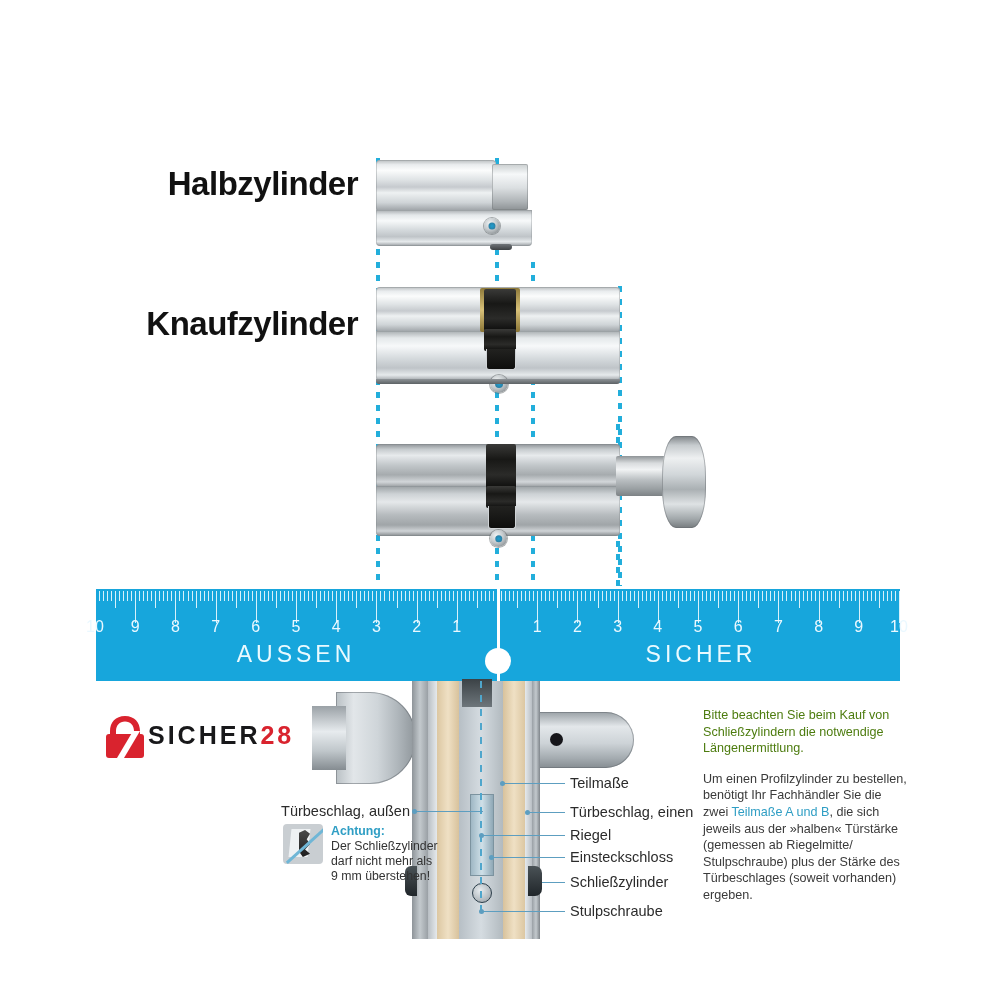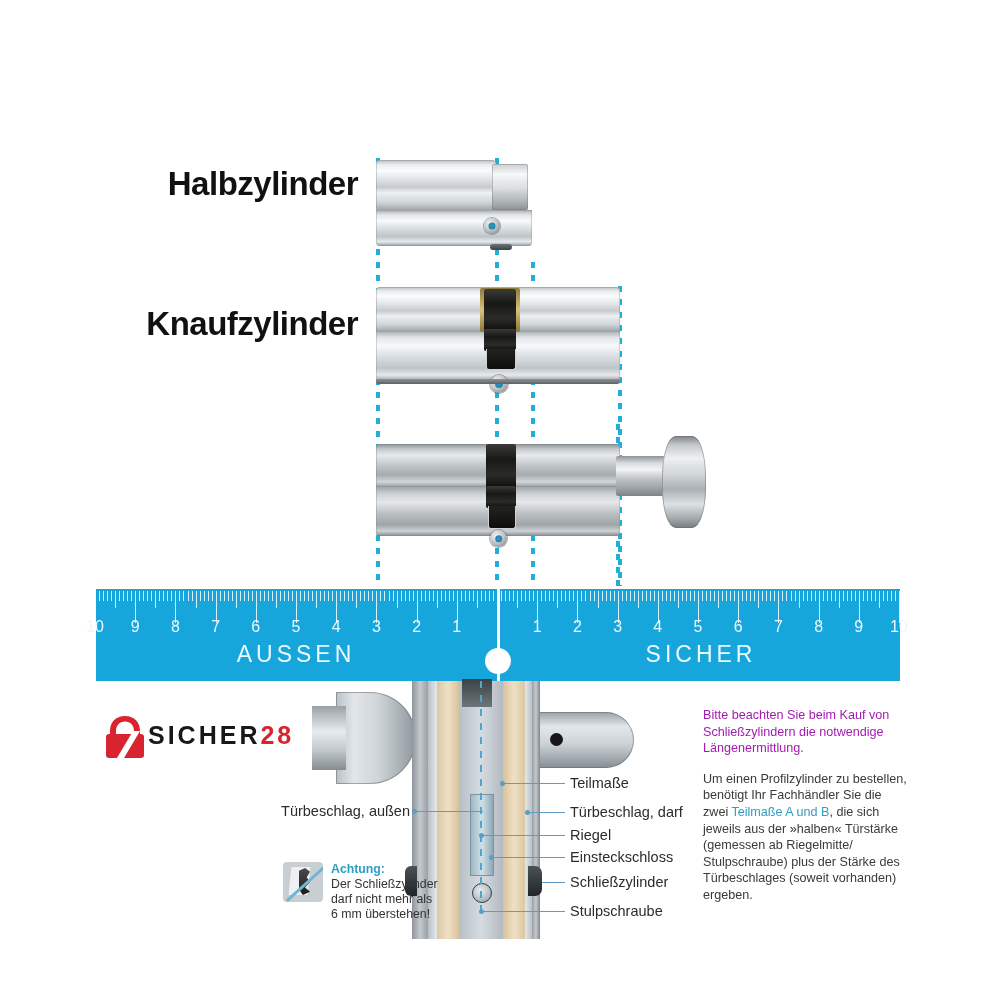--- a/index.html
+++ b/index.html
@@ -120,26 +120,26 @@
   
   .logo{position:absolute;left:103px;top:712px;width:180px;height:46px;}
   .logo .word{
     position:absolute;left:45px;top:9px;font-size:25px;font-weight:bold;
     letter-spacing:3px;color:#18181a;
   }
   .logo .word em{font-style:normal;color:#d9232e;}
 
   
   .rtext{position:absolute;left:703px;top:707px;width:205px;}
-  .rtext .hl{color:#a21caf;font-size:12.6px;line-height:16.6px;}
+  .rtext .hl{color:#4d7c0f;font-size:12.6px;line-height:16.6px;}
   .rtext .body{margin-top:14px;color:#3a3a3a;font-size:12.6px;line-height:16.6px;}
   .rtext .body b{color:#2f9ec4;font-weight:normal;}
 
   
-  .achtung{position:absolute;left:283px;top:862px;width:160px;height:66px;}
+  .achtung{position:absolute;left:283px;top:824px;width:160px;height:66px;}
   .achtung .ico{
     position:absolute;left:0;top:0;width:40px;height:40px;border-radius:4px;
     background:#c9ced2;overflow:hidden;
   }
   .achtung .ico .sheet{
     position:absolute;left:7px;top:5px;width:19px;height:28px;background:#eef1f3;
     transform:skewX(-6deg);
   }
   .achtung .ico .cyl{
     position:absolute;left:16px;top:6px;width:11px;height:27px;
@@ -478,21 +478,21 @@
   <div class="callout-line" style="left:415px;top:811px;width:68px;"></div>
   <div class="callout-tip" style="left:412px;top:809px;"></div>
   <div class="clabel l" style="left:225px;top:803px;width:185px;text-align:right;">Türbeschlag, außen</div>
 
   <div class="callout-line" style="left:503px;top:783px;width:62px;"></div>
   <div class="callout-tip" style="left:500px;top:781px;"></div>
   <div class="clabel r" style="left:570px;top:775px;">Teilmaße</div>
 
   <div class="callout-line" style="left:528px;top:812px;width:37px;"></div>
   <div class="callout-tip" style="left:525px;top:810px;"></div>
-  <div class="clabel r" style="left:570px;top:804px;">Türbeschlag, darf</div>
+  <div class="clabel r" style="left:570px;top:804px;">Türbeschlag, einen</div>
 
   <div class="callout-line" style="left:482px;top:835px;width:83px;"></div>
   <div class="callout-tip" style="left:479px;top:833px;"></div>
   <div class="clabel r" style="left:570px;top:827px;">Riegel</div>
 
   <div class="callout-line" style="left:492px;top:857px;width:73px;"></div>
   <div class="callout-tip" style="left:489px;top:855px;"></div>
   <div class="clabel r" style="left:570px;top:849px;">Einsteckschloss</div>
 
   <div class="callout-line" style="left:538px;top:882px;width:27px;"></div>
@@ -525,17 +525,17 @@
   <div class="achtung">
     <div class="ico">
       <div class="sheet"></div>
         <div class="cyl"></div>
         <div class="slash"></div>
     </div>
     <div class="txt">
       <div class="ttl">Achtung:</div>
       <div class="ln">Der Schließzylinder</div>
       <div class="ln">darf nicht mehr als</div>
-      <div class="ln">6 mm überstehen!</div>
+      <div class="ln">9 mm überstehen!</div>
     </div>
   </div>
 
 </div>
 
 </body></html>

